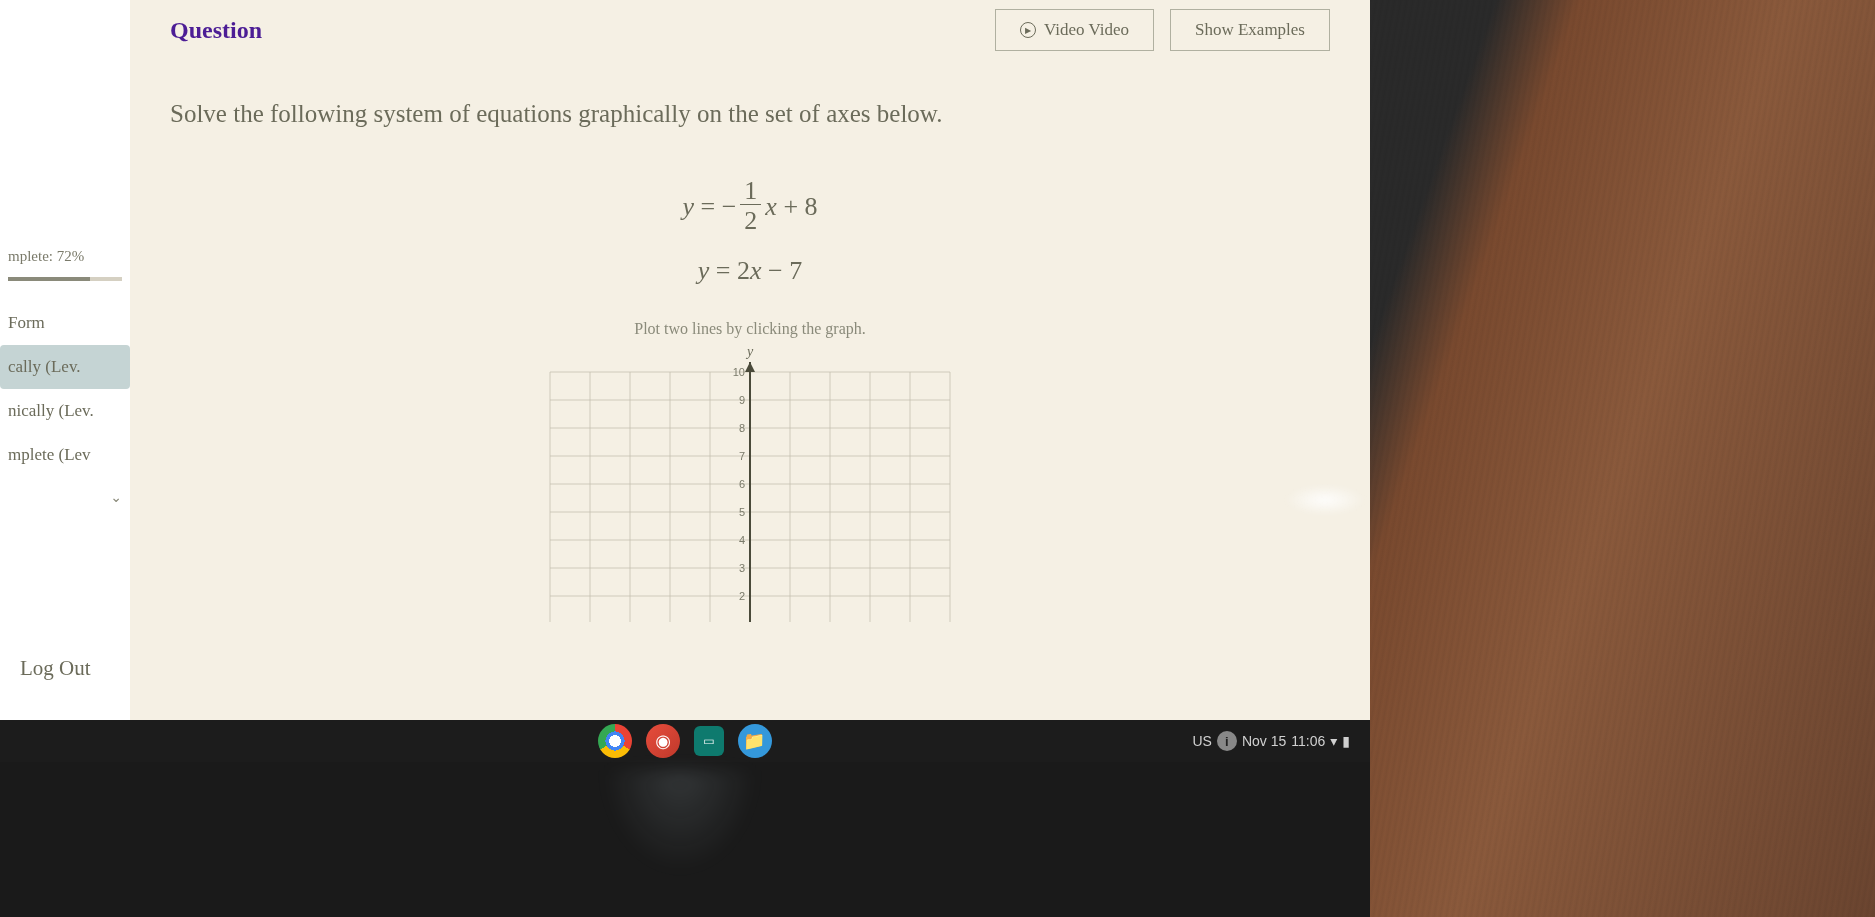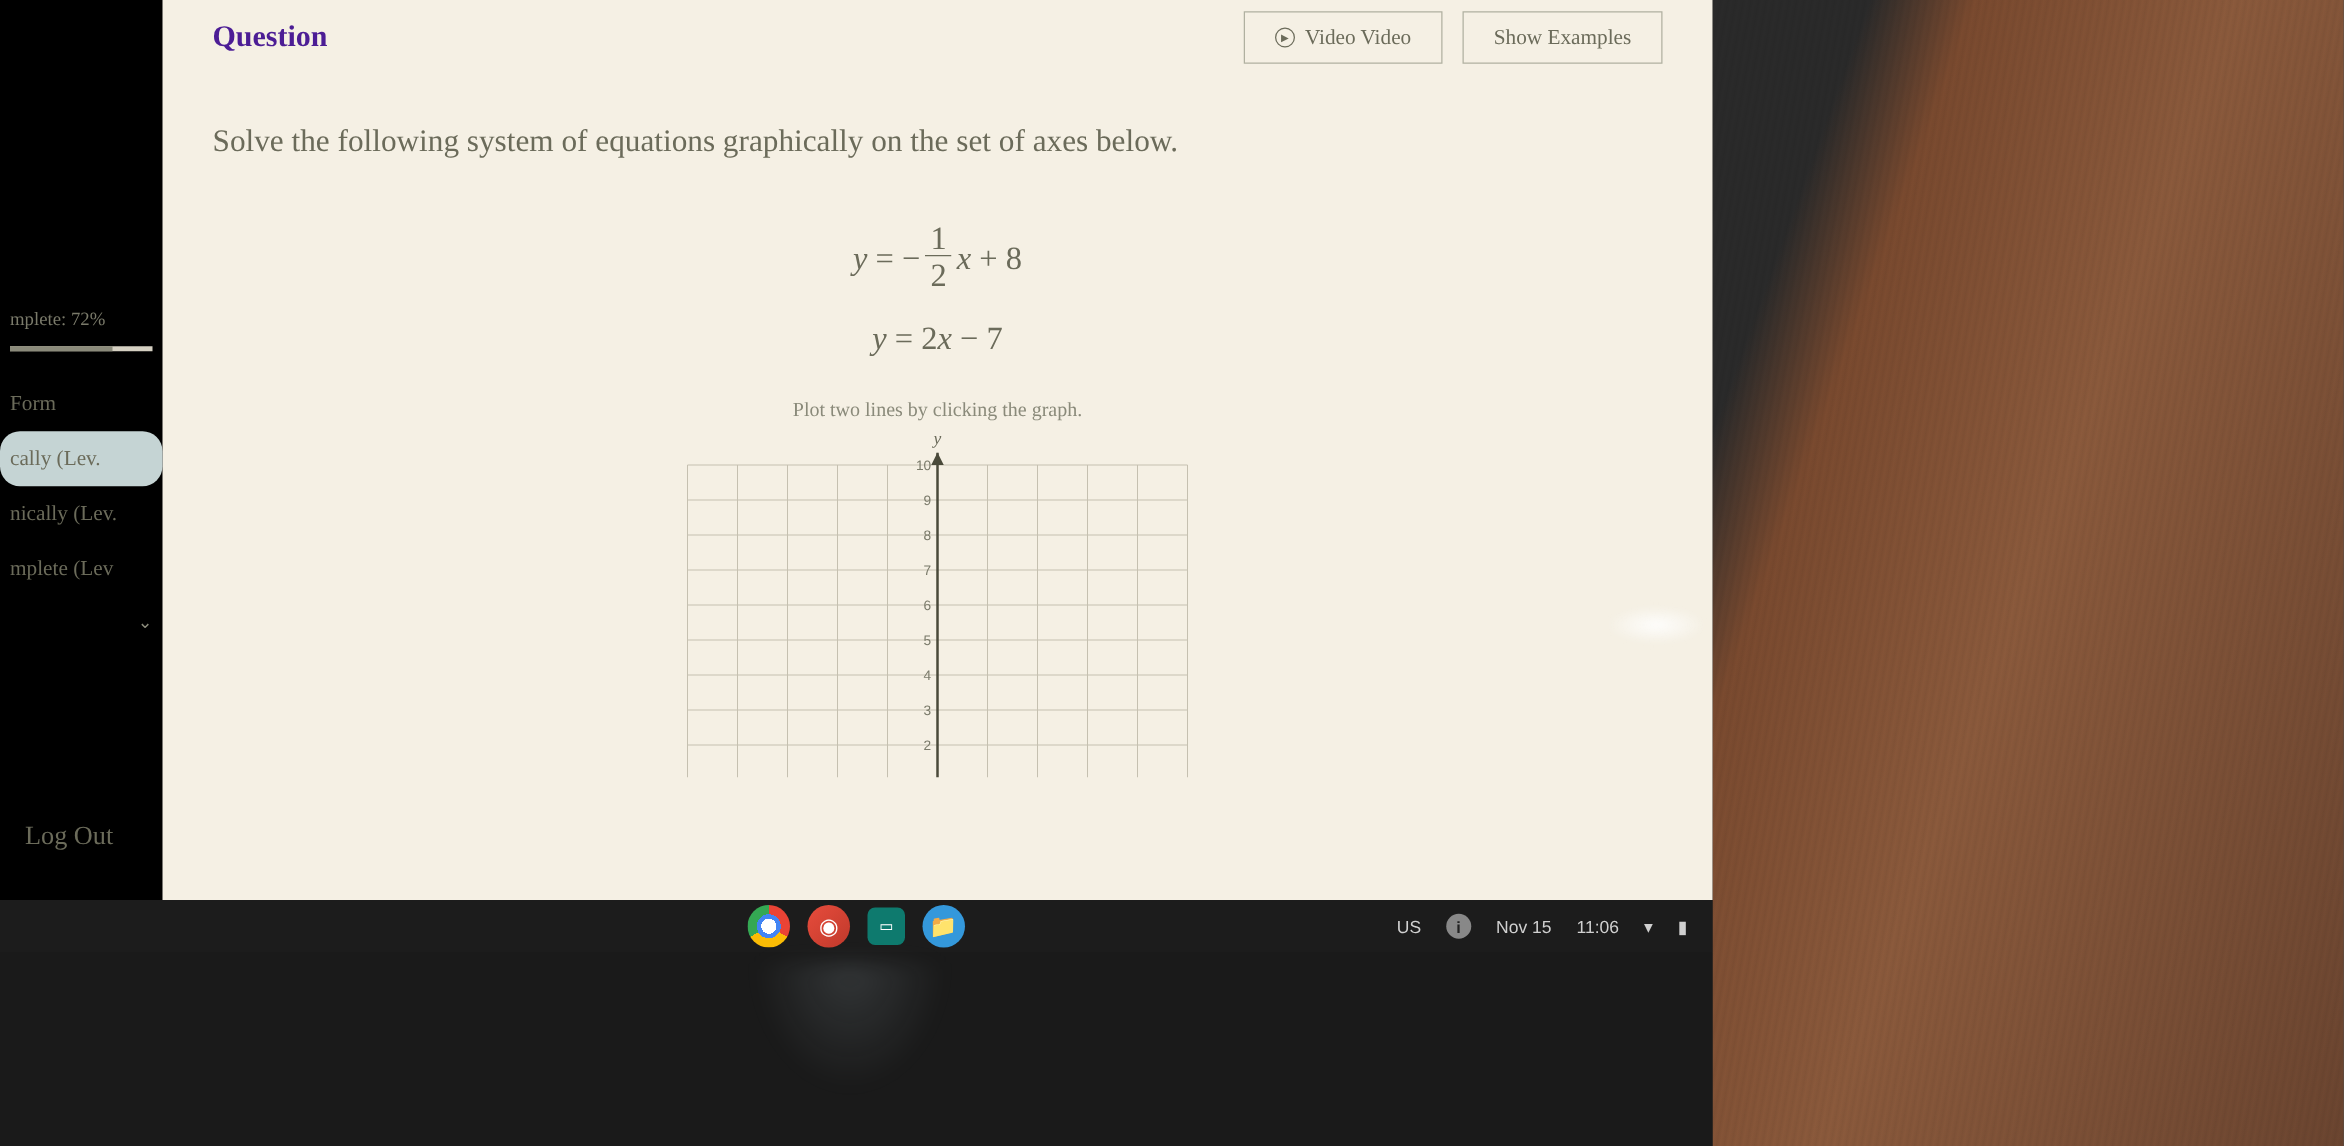--- a/index.html
+++ b/index.html
@@ -15,34 +15,34 @@
       position: absolute;
       left: 0;
       top: 0;
       width: 1370px;
       height: 720px;
       background: #f5f0e4;
       display: flex;
     }
     .sidebar {
       width: 130px;
-      background: #000000;
+      background: #ffffff;
       padding-top: 240px;
       color: #6b6b5a;
       font-size: 17px;
     }
     .sidebar-item {
       padding: 12px 8px;
       cursor: pointer;
       white-space: nowrap;
       overflow: hidden;
     }
     .sidebar-item.selected {
       background: #c5d4d4;
-      border-radius: 16px;
+      border-radius: 4px;
     }
     .complete-label {
       font-size: 15px;
       padding: 8px;
       color: #7a7a6a;
     }
     .progress-bar {
       height: 4px;
       background: #d5d0c2;
       margin: 4px 8px 20px 8px;
@@ -190,21 +190,21 @@
     }
     .chrome-icon { background: radial-gradient(circle at 50% 50%, #fff 25%, #4285f4 25% 40%, transparent 40%), conic-gradient(#ea4335 0 120deg, #fbbc05 120deg 240deg, #34a853 240deg 360deg); }
     .red-icon { background: linear-gradient(135deg, #e74c3c, #c0392b); color: white; }
     .teal-icon { background: #0e7a6e; color: white; border-radius: 6px; width: 30px; height: 30px; font-size: 12px; }
     .blue-icon { background: #3498db; color: white; }
     .taskbar-right {
       position: absolute;
       right: 20px;
       display: flex;
       align-items: center;
-      gap: 20px;
+      gap: 5px;
       color: #d0d0d0;
       font-size: 14px;
       font-family: Arial, sans-serif;
     }
     .tb-circle {
       width: 20px;
       height: 20px;
       border-radius: 50%;
       background: #888;
       color: #222;

